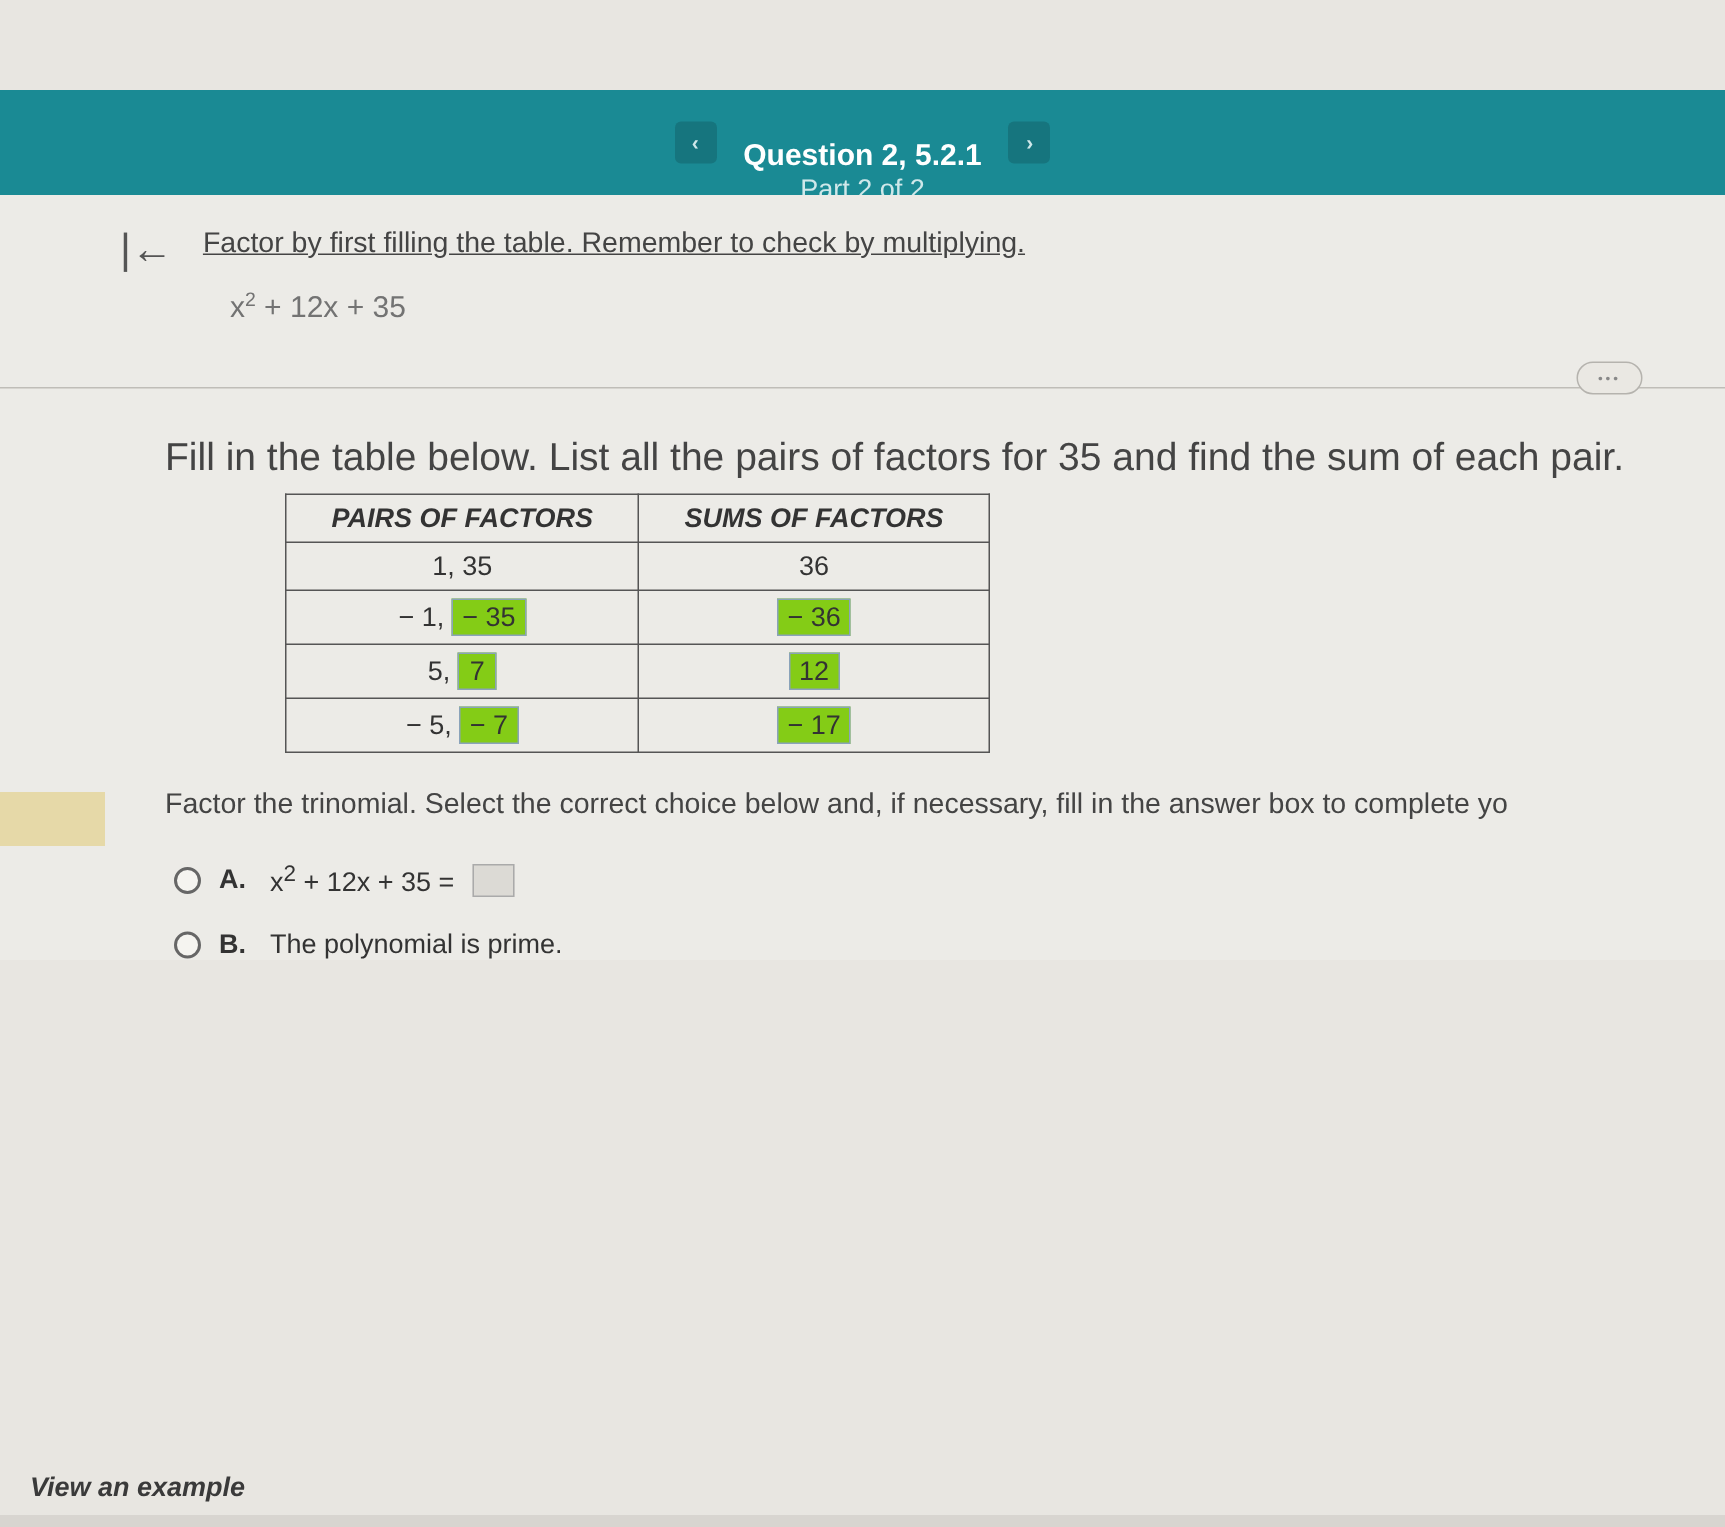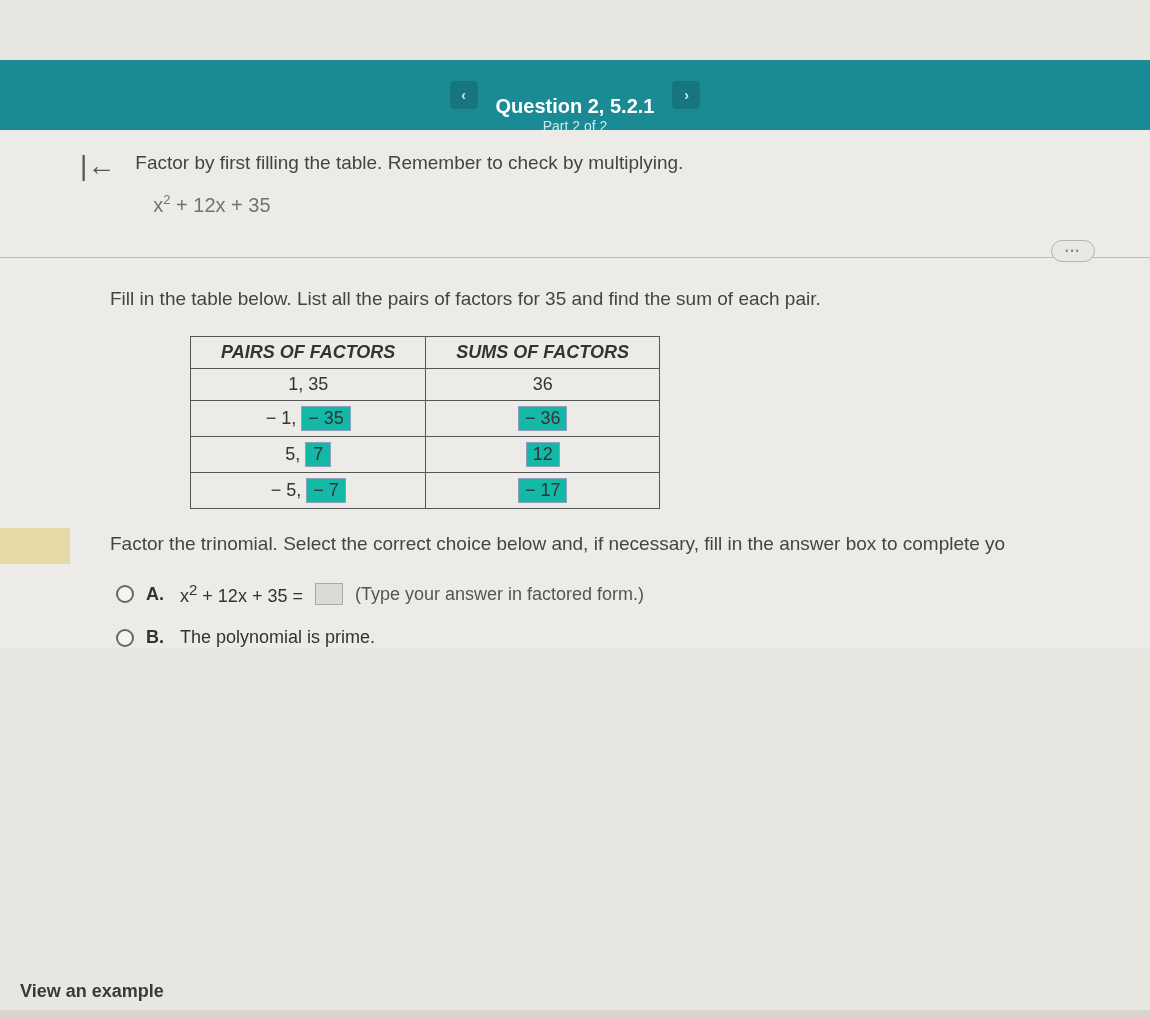--- a/index.html
+++ b/index.html
@@ -29,21 +29,21 @@
       display: flex;
       align-items: center;
       justify-content: center;
       font-weight: bold;
       font-size: 14px;
       cursor: pointer;
       color: #cfe8ea;
     }
     .header-center { text-align: center; margin-top: 39px; }
     .q-title { font-weight: bold; font-size: 20px; }
-    .q-part { font-size: 14px; color: #cfe8ea; }
+    .q-part { font-size: 18px; color: #cfe8ea; }
     .page-wrap {
       background: #e8e6e1;
       padding: 0 0 40px 0;
       min-height: 880px;
       position: relative;
     }
     .content-card {
       background: #ecebe7;
       margin: 0;
       padding-top: 18px;
@@ -55,21 +55,21 @@
       gap: 20px;
     }
     .back-icon {
       font-size: 28px;
       color: #555;
       font-weight: 300;
       line-height: 1;
       padding-top: 4px;
       cursor: pointer;
     }
-    .problem-text { color: #444; font-size: 19px; line-height: 1.6; }
+    .problem-text { color: #444; font-size: 19px; line-height: 1.6; text-decoration: underline; }
     .expr { margin-top: 14px; font-size: 20px; padding-left: 18px; color: #737373; }
     .expr sup { font-size: 13px; vertical-align: super; }
     .divider { border: none; border-top: 1px solid #bfbdb8; margin: 40px 0 0 0; }
     .panel {
       padding: 30px 0 0 110px;
       position: relative;
     }
     .pill {
       position: absolute;
       right: 55px;
@@ -80,38 +80,38 @@
       border-radius: 11px;
       background: #eae8e3;
       display: flex;
       align-items: center;
       justify-content: center;
       font-size: 9px;
       letter-spacing: 2px;
       color: #888;
       cursor: pointer;
     }
-    .instr { color: #444; font-size: 19px; margin-bottom: 26px; }
+    .instr { color: #444; font-size: 26px; margin-bottom: 9px; }
     table.factors {
       border-collapse: collapse;
       margin-left: 80px;
       margin-bottom: 24px;
     }
     table.factors th, table.factors td {
       border: 1px solid #555;
       padding: 5px 24px;
       text-align: center;
       font-size: 18px;
       color: #333;
       background: #ecebe7;
     }
     table.factors th { font-weight: bold; padding: 5px 30px; font-style: italic; }
     .ans-box {
       display: inline-block;
-      background: #14b8a6;
+      background: #84cc16;
       border: 1px solid #8aa3ba;
       padding: 1px 6px;
       min-width: 26px;
       color: #333;
     }
     .factor-instr { color: #444; font-size: 19px; margin: 10px 0 26px 0; }
     .choice-row { display: flex; align-items: center; gap: 12px; margin-bottom: 20px; font-size: 18px; color: #333; padding-left: 6px; }
     .radio {
       width: 18px; height: 18px; border: 2px solid #666; border-radius: 50%;
       flex-shrink: 0; cursor: pointer; background: #f5f4f0;
@@ -133,20 +133,21 @@
       height: 36px;
       background: #e6d9a8;
     }
     .footer-text {
       position: absolute;
       bottom: 8px;
       left: 20px;
       font-size: 18px;
       color: #3a3a3a;
       font-weight: bold;
+      font-style: italic;
     }
   </style>
 </head>
 <body>
 
 <div class="top-spacer"></div>
 
 <div class="header-bar">
   <div class="nav-btn">‹</div>
   <div class="header-center">
@@ -206,21 +207,20 @@
 
       <div class="factor-instr">Factor the trinomial. Select the correct choice below and, if necessary, fill in the answer box to complete yo</div>
 
       <div class="choice-row">
         <div class="radio"></div>
         <span class="choice-label">A.</span>
         <span>
           <span>x</span><sup>2</sup><span> + 12x + 35 = </span>
         </span>
         <span class="ans-field"></span>
-        <span class="hint">(Type your answer in factored form.)</span>
       </div>
 
       <div class="choice-row">
         <div class="radio"></div>
         <span class="choice-label">B.</span>
         <span>The polynomial is prime.</span>
       </div>
     </div>
   </div>
 

